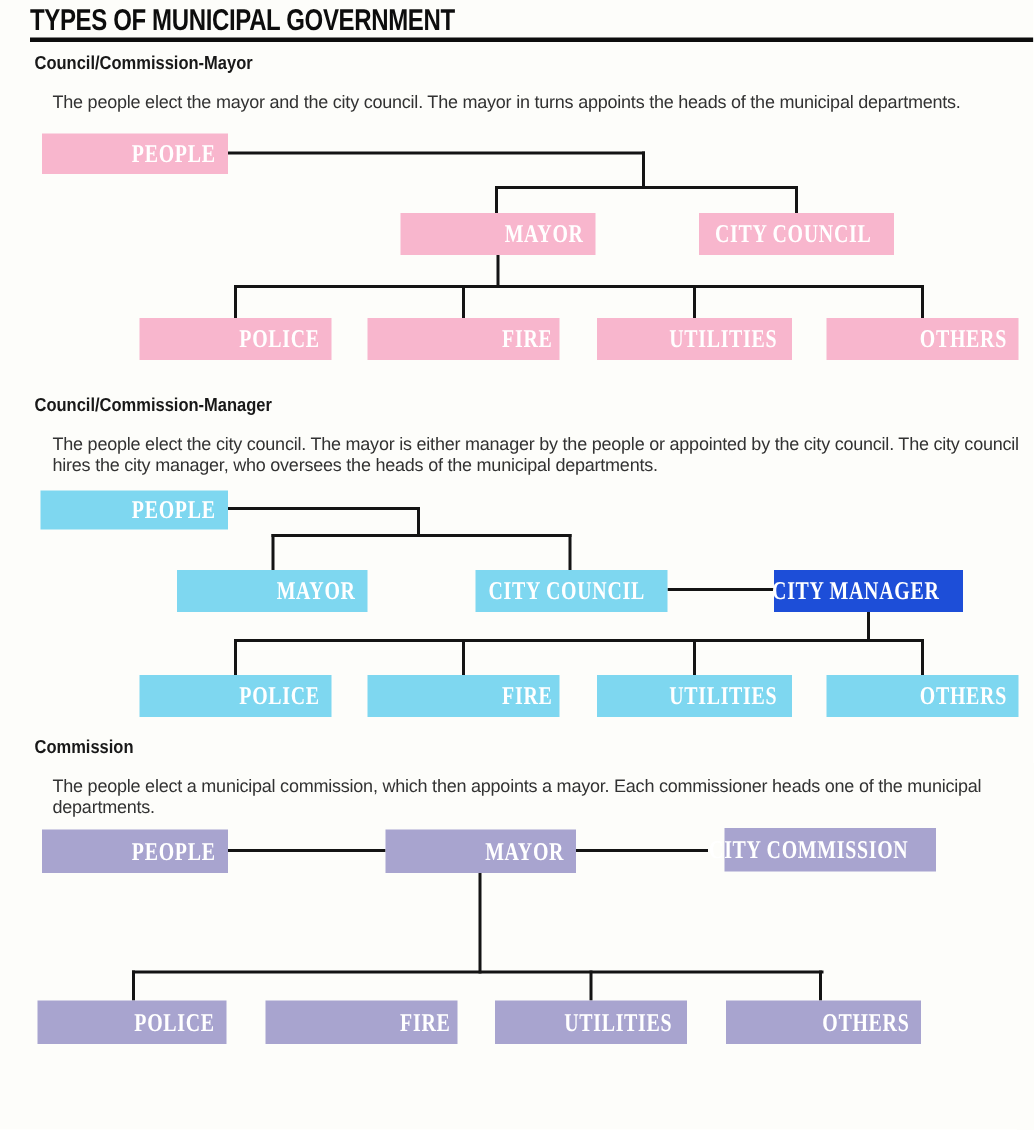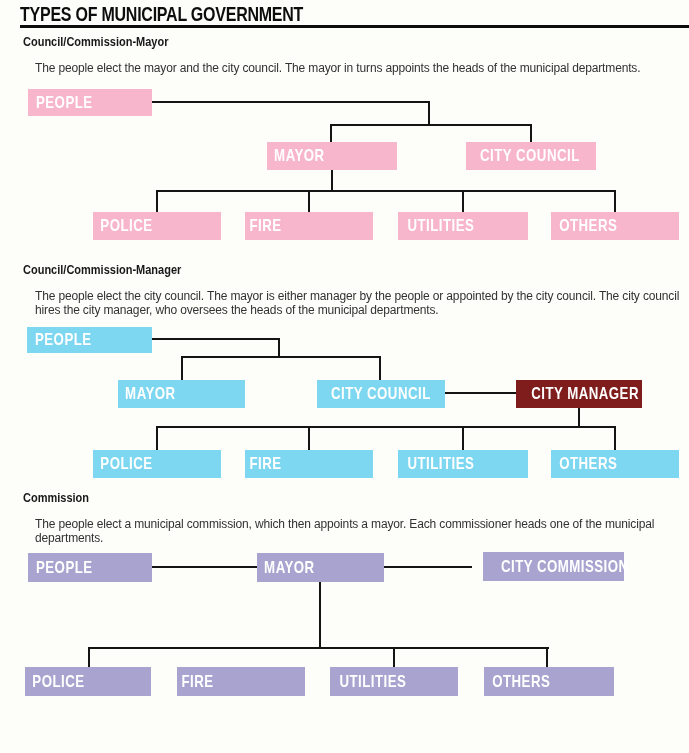--- a/index.html
+++ b/index.html
@@ -15,21 +15,21 @@
   .rule { position:absolute; left:20px; right:0; top:25px; height:3px; background:#0d0d0d; }
   .sec-head {
     position:absolute; left:23px; font-size:12.5px; font-weight:800; color:#181818;
     white-space:nowrap; transform:scaleX(0.88); transform-origin:0 0;
   }
   .desc {
     position:absolute; left:23px; margin:12px; font-size:12px; line-height:13.8px;
     color:#323232; letter-spacing:-0.15px;
   }
   .node {
-    position:absolute; display:flex; align-items:center; justify-content:flex-start;
+    position:absolute; display:flex; align-items:center; justify-content:flex-end;font-family:Liberation Serif, serif;
   }
   .nl {
     color:#ffffff; font-weight:800; font-size:17px; letter-spacing:0.6px;
     white-space:nowrap; transform:scaleX(0.78); transform-origin:center center;
   }
   .ln { position:absolute; background:#141414; }
 </style>
 </head>
 <body>
 
@@ -96,21 +96,21 @@
 
     <div class="node" style="left: 27px; top: 327px; width: 125px; height: 26px; background-color: rgb(126, 215, 240);">
       <span class="nl">PEOPLE</span>
     </div>
     <div class="node" style="left: 118px; top: 380px; width: 127px; height: 28px; background-color: rgb(126, 215, 240);">
       <span class="nl">MAYOR</span>
     </div>
     <div class="node" style="left: 317px; top: 380px; width: 128px; height: 28px; background-color: rgb(126, 215, 240);">
       <span class="nl">CITY COUNCIL</span>
     </div>
-    <div class="node" style="left: 516px; top: 380px; width: 126px; height: 28px; background-color: #7f1d1d;">
+    <div class="node" style="left: 516px; top: 380px; width: 126px; height: 28px; background-color: #1d4ed8;">
       <span class="nl">CITY MANAGER</span>
     </div>
     <div class="node" style="left: 93px; top: 450px; width: 128px; height: 28px; background-color: rgb(126, 215, 240);">
       <span class="nl">POLICE</span>
     </div>
     <div class="node" style="left: 245px; top: 450px; width: 128px; height: 28px; background-color: rgb(126, 215, 240);">
       <span class="nl">FIRE</span>
     </div>
     <div class="node" style="left: 398px; top: 450px; width: 130px; height: 28px; background-color: rgb(126, 215, 240);">
       <span class="nl">UTILITIES</span>

